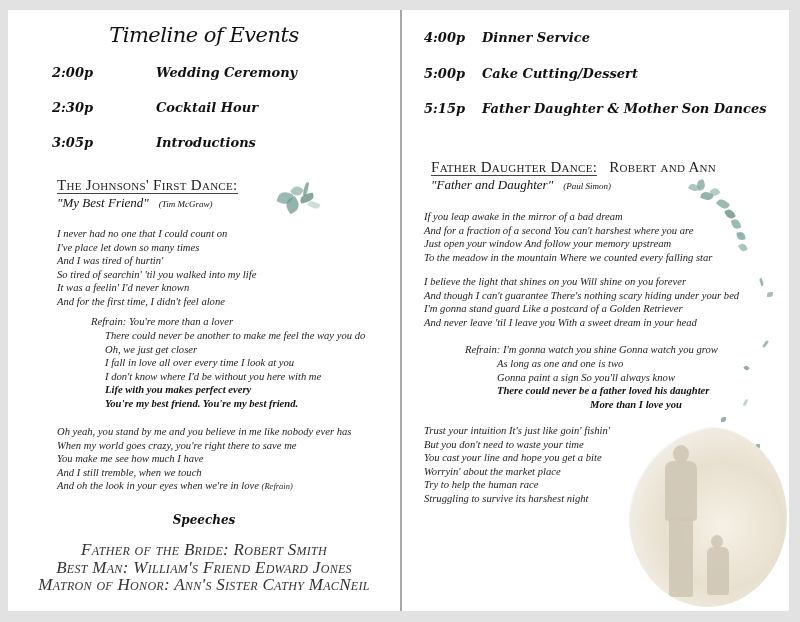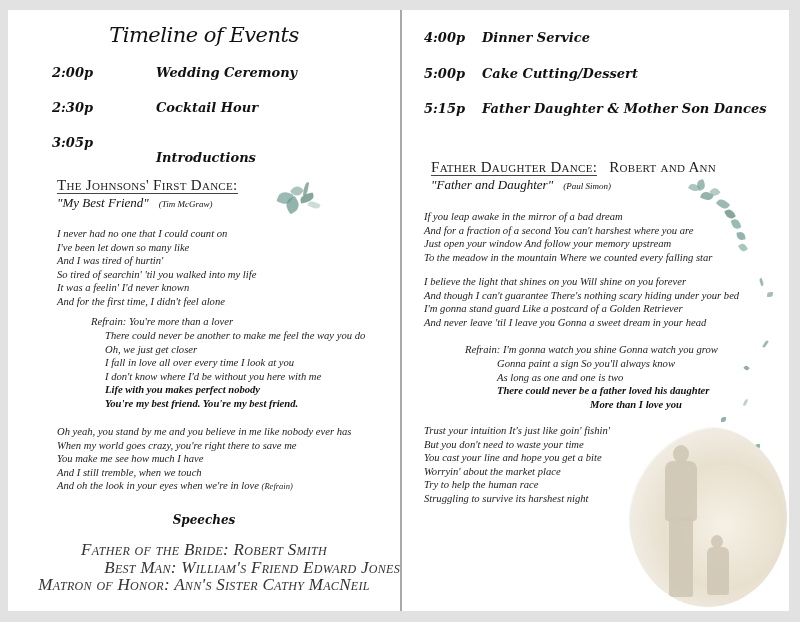--- a/index.html
+++ b/index.html
@@ -68,71 +68,71 @@
     <div class="event-row" style="left:44px; top:55px; width:340px;">
       <span class="event-time">2:00p</span>
       <span class="event-name" style="left:104px;">Wedding Ceremony</span>
     </div>
     <div class="event-row" style="left:44px; top:90px; width:340px;">
       <span class="event-time">2:30p</span>
       <span class="event-name" style="left:104px;">Cocktail Hour</span>
     </div>
     <div class="event-row" style="left:44px; top:125px; width:340px;">
       <span class="event-time">3:05p</span>
-      <span class="event-name" style="left:104px;margin-top:15px;">Introductions</span>
+      <span class="event-name" style="left:104px;">Introductions</span>
     </div>
 
     <div class="sc-heading" style="left:49px; top:167px;">
       <span class="ul">The Johnsons' First Dance:</span>
     </div>
     <div class="song-title" style="left:49px; top:185px;">
       <span>"My Best Friend"</span><span class="song-artist">(Tim McGraw)</span>
     </div>
 
     <div style="position:absolute; left:268px; top:168px; width:50px; height:40px;">
       <div class="leaf" style="left:2px; top:14px; width:14px; height:12px; transform:rotate(20deg);"></div>
       <div class="leaf" style="left:10px; top:20px; width:13px; height:14px; transform:rotate(-30deg); background:#6f9a92;"></div>
       <div class="leaf" style="left:16px; top:8px; width:10px; height:10px; transform:rotate(40deg); background:#8fb3a8;"></div>
       <div class="leaf" style="left:24px; top:16px; width:14px; height:8px; transform:rotate(-15deg); background:#5f8a7c;"></div>
       <div class="leaf" style="left:28px; top:4px; width:4px; height:14px; transform:rotate(10deg); background:#6f9484;"></div>
       <div class="leaf" style="left:32px; top:24px; width:12px; height:6px; transform:rotate(25deg); background:#9bbbb0; opacity:0.5;"></div>
     </div>
 
     <div class="lyrics" style="left:49px; top:217px;">
       <div>I never had no one that I could count on</div>
-      <div>I've been let down so many like</div>
+      <div>I've place let down so many times</div>
       <div>And I was tired of hurtin'</div>
       <div>So tired of searchin' 'til you walked into my life</div>
       <div>It was a feelin' I'd never known</div>
       <div>And for the first time, I didn't feel alone</div>
     </div>
 
     <div class="lyrics" style="left:83px; top:305px;">
       <div>Refrain: You're more than a lover</div>
     </div>
     <div class="lyrics" style="left:97px; top:319px;">
       <div>There could never be another to make me feel the way you do</div>
       <div>Oh, we just get closer</div>
       <div>I fall in love all over every time I look at you</div>
       <div>I don't know where I'd be without you here with me</div>
-      <div class="bold">Life with you makes perfect nobody</div>
+      <div class="bold">Life with you makes perfect every</div>
       <div class="bold">You're my best friend. You're my best friend.</div>
     </div>
 
     <div class="lyrics" style="left:49px; top:415px;">
       <div>Oh yeah, you stand by me and you believe in me like nobody ever has</div>
       <div>When my world goes crazy, you're right there to save me</div>
       <div>You make me see how much I have</div>
       <div>And I still tremble, when we touch</div>
       <div><span>And oh the look in your eyes when we're in love</span> <span class="small">(Refrain)</span></div>
     </div>
 
     <div class="speeches-title">Speeches</div>
     <div class="speech-line" style="top:530px;">Father of the Bride: Robert Smith</div>
-    <div class="speech-line" style="top:548px;text-align:right;">Best Man: William's Friend Edward Jones</div>
+    <div class="speech-line" style="top:548px;">Best Man: William's Friend Edward Jones</div>
     <div class="speech-line" style="top:565px;">Matron of Honor: Ann's Sister Cathy MacNeil</div>
   </div>
 
   <div class="page page-right">
     <div class="event-row" style="left:22px; top:20px; width:360px;">
       <span class="event-time">4:00p</span>
       <span class="event-name" style="left:58px;">Dinner Service</span>
     </div>
     <div class="event-row" style="left:22px; top:56px; width:360px;">
       <span class="event-time">5:00p</span>
@@ -175,29 +175,29 @@
       <div>If you leap awake in the mirror of a bad dream</div>
       <div>And for a fraction of a second You can't harshest where you are</div>
       <div>Just open your window And follow your memory upstream</div>
       <div>To the meadow in the mountain Where we counted every falling star</div>
     </div>
 
     <div class="lyrics" style="left:22px; top:265px;">
       <div>I believe the light that shines on you Will shine on you forever</div>
       <div>And though I can't guarantee There's nothing scary hiding under your bed</div>
       <div>I'm gonna stand guard Like a postcard of a Golden Retriever</div>
-      <div>And never leave 'til I leave you Gonna a sweet dream in your head</div>
+      <div>And never leave 'til I leave you With a sweet dream in your head</div>
     </div>
 
     <div class="lyrics" style="left:63px; top:333px;">
       <div>Refrain: I'm gonna watch you shine Gonna watch you grow</div>
     </div>
     <div class="lyrics" style="left:95px; top:347px;">
+      <div>As long as one and one is two</div>
       <div>Gonna paint a sign So you'll always know</div>
-      <div>As long as one and one is two</div>
       <div class="bold">There could never be a father loved his daughter</div>
       <div class="bold" style="padding-left:93px;">More than I love you</div>
     </div>
 
     <div class="lyrics" style="left:22px; top:414px;">
       <div>Trust your intuition It's just like goin' fishin'</div>
       <div>But you don't need to waste your time</div>
       <div>You cast your line and hope you get a bite</div>
       <div>Worryin' about the market place</div>
       <div>Try to help the human race</div>

